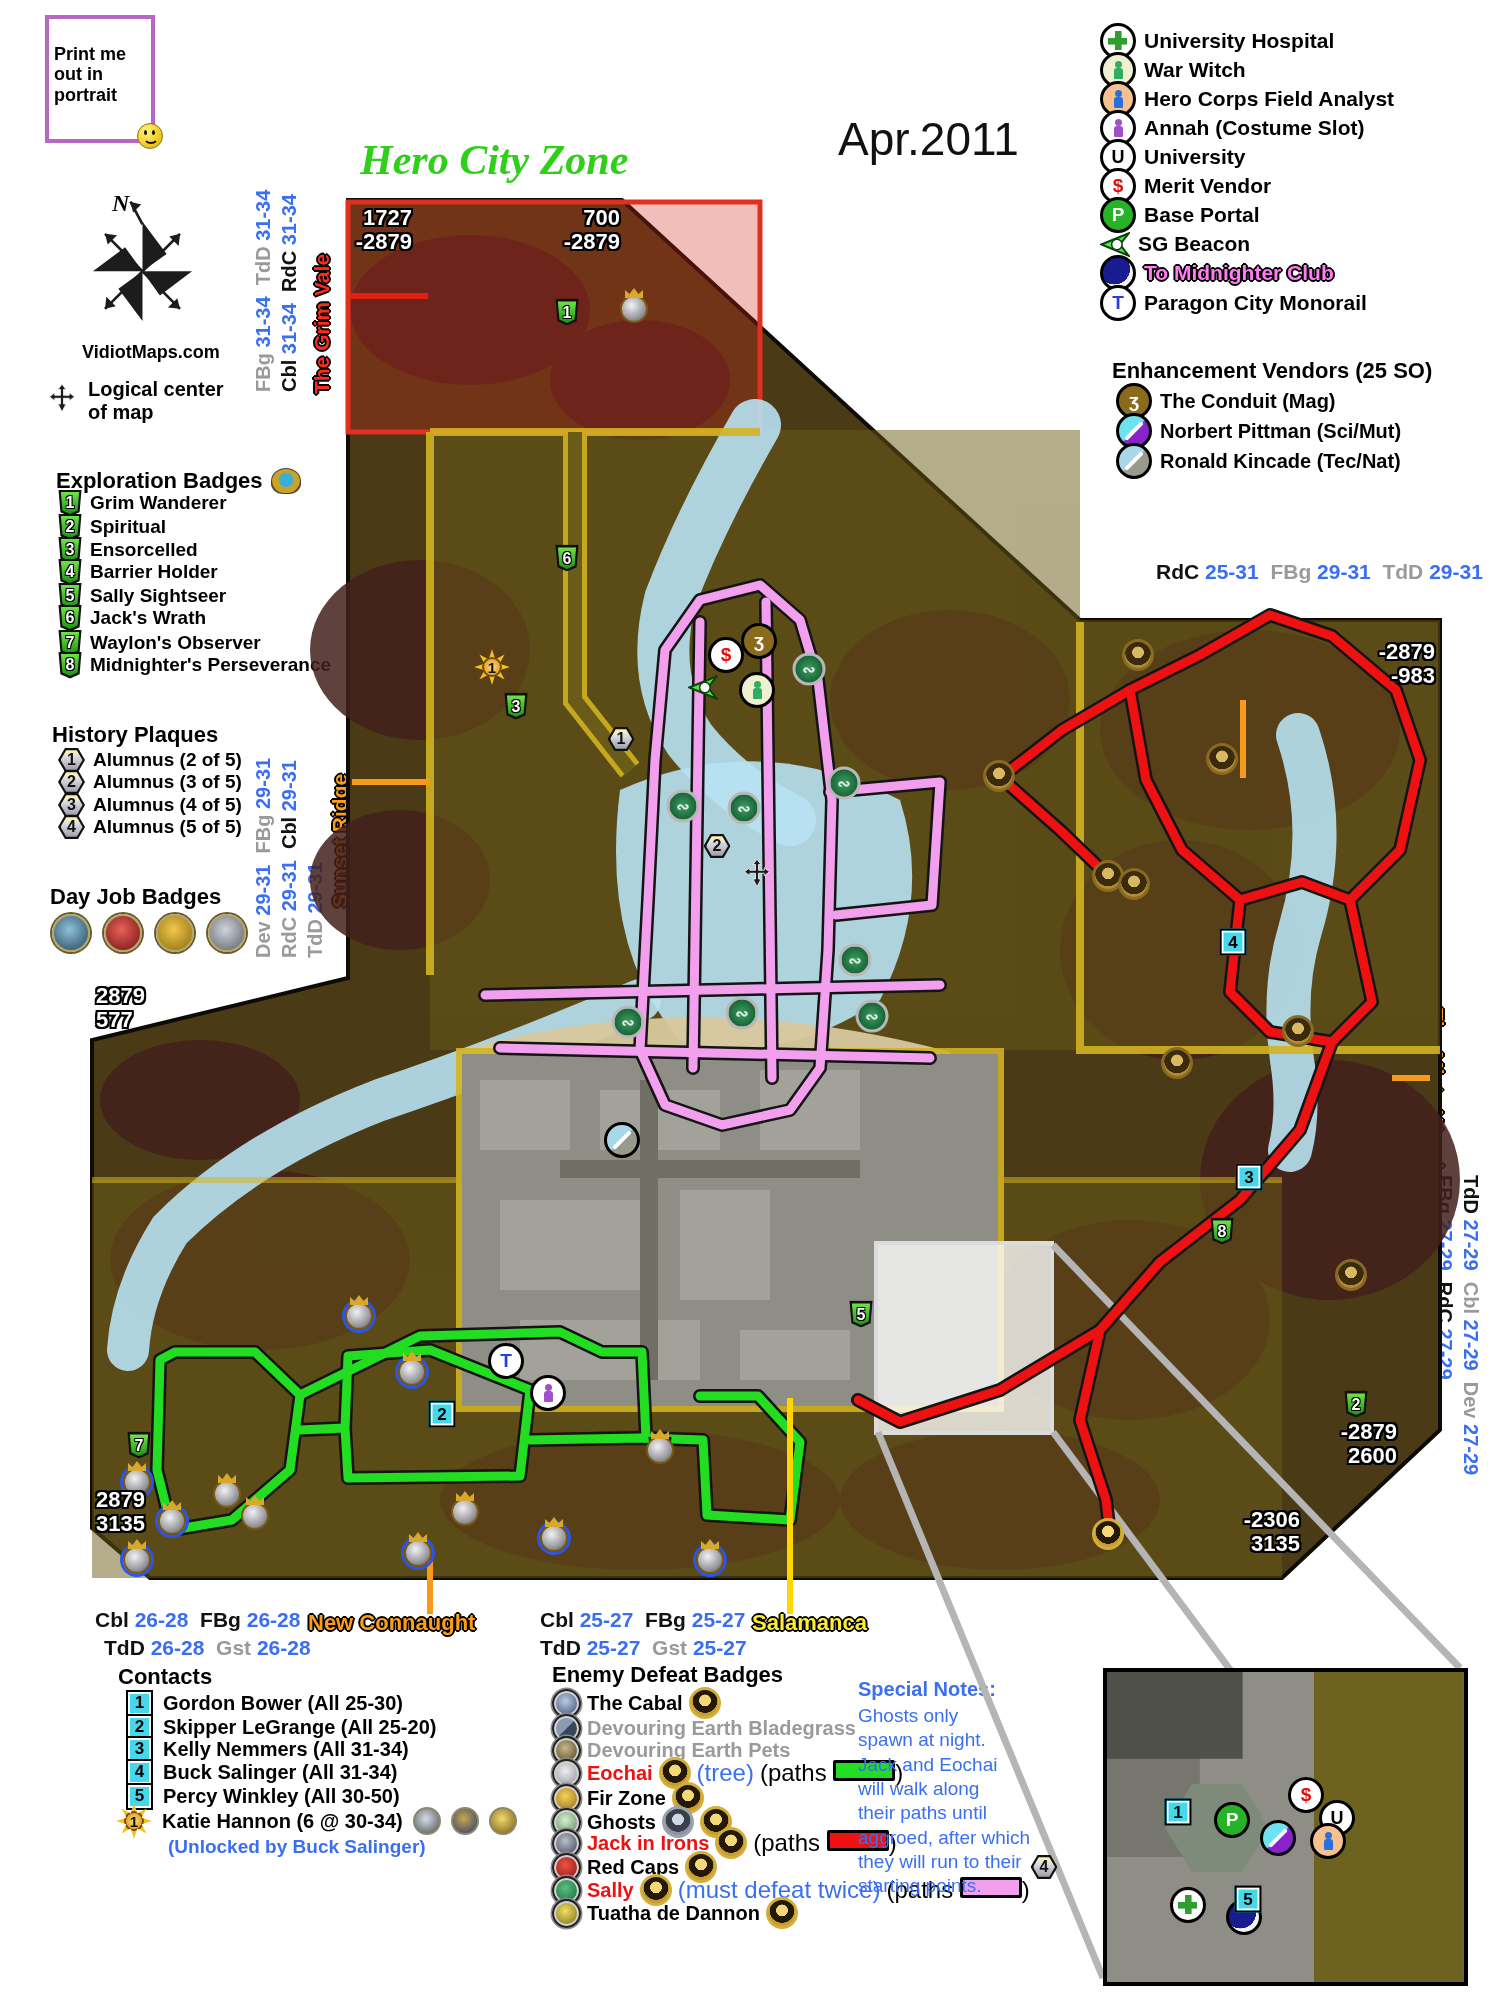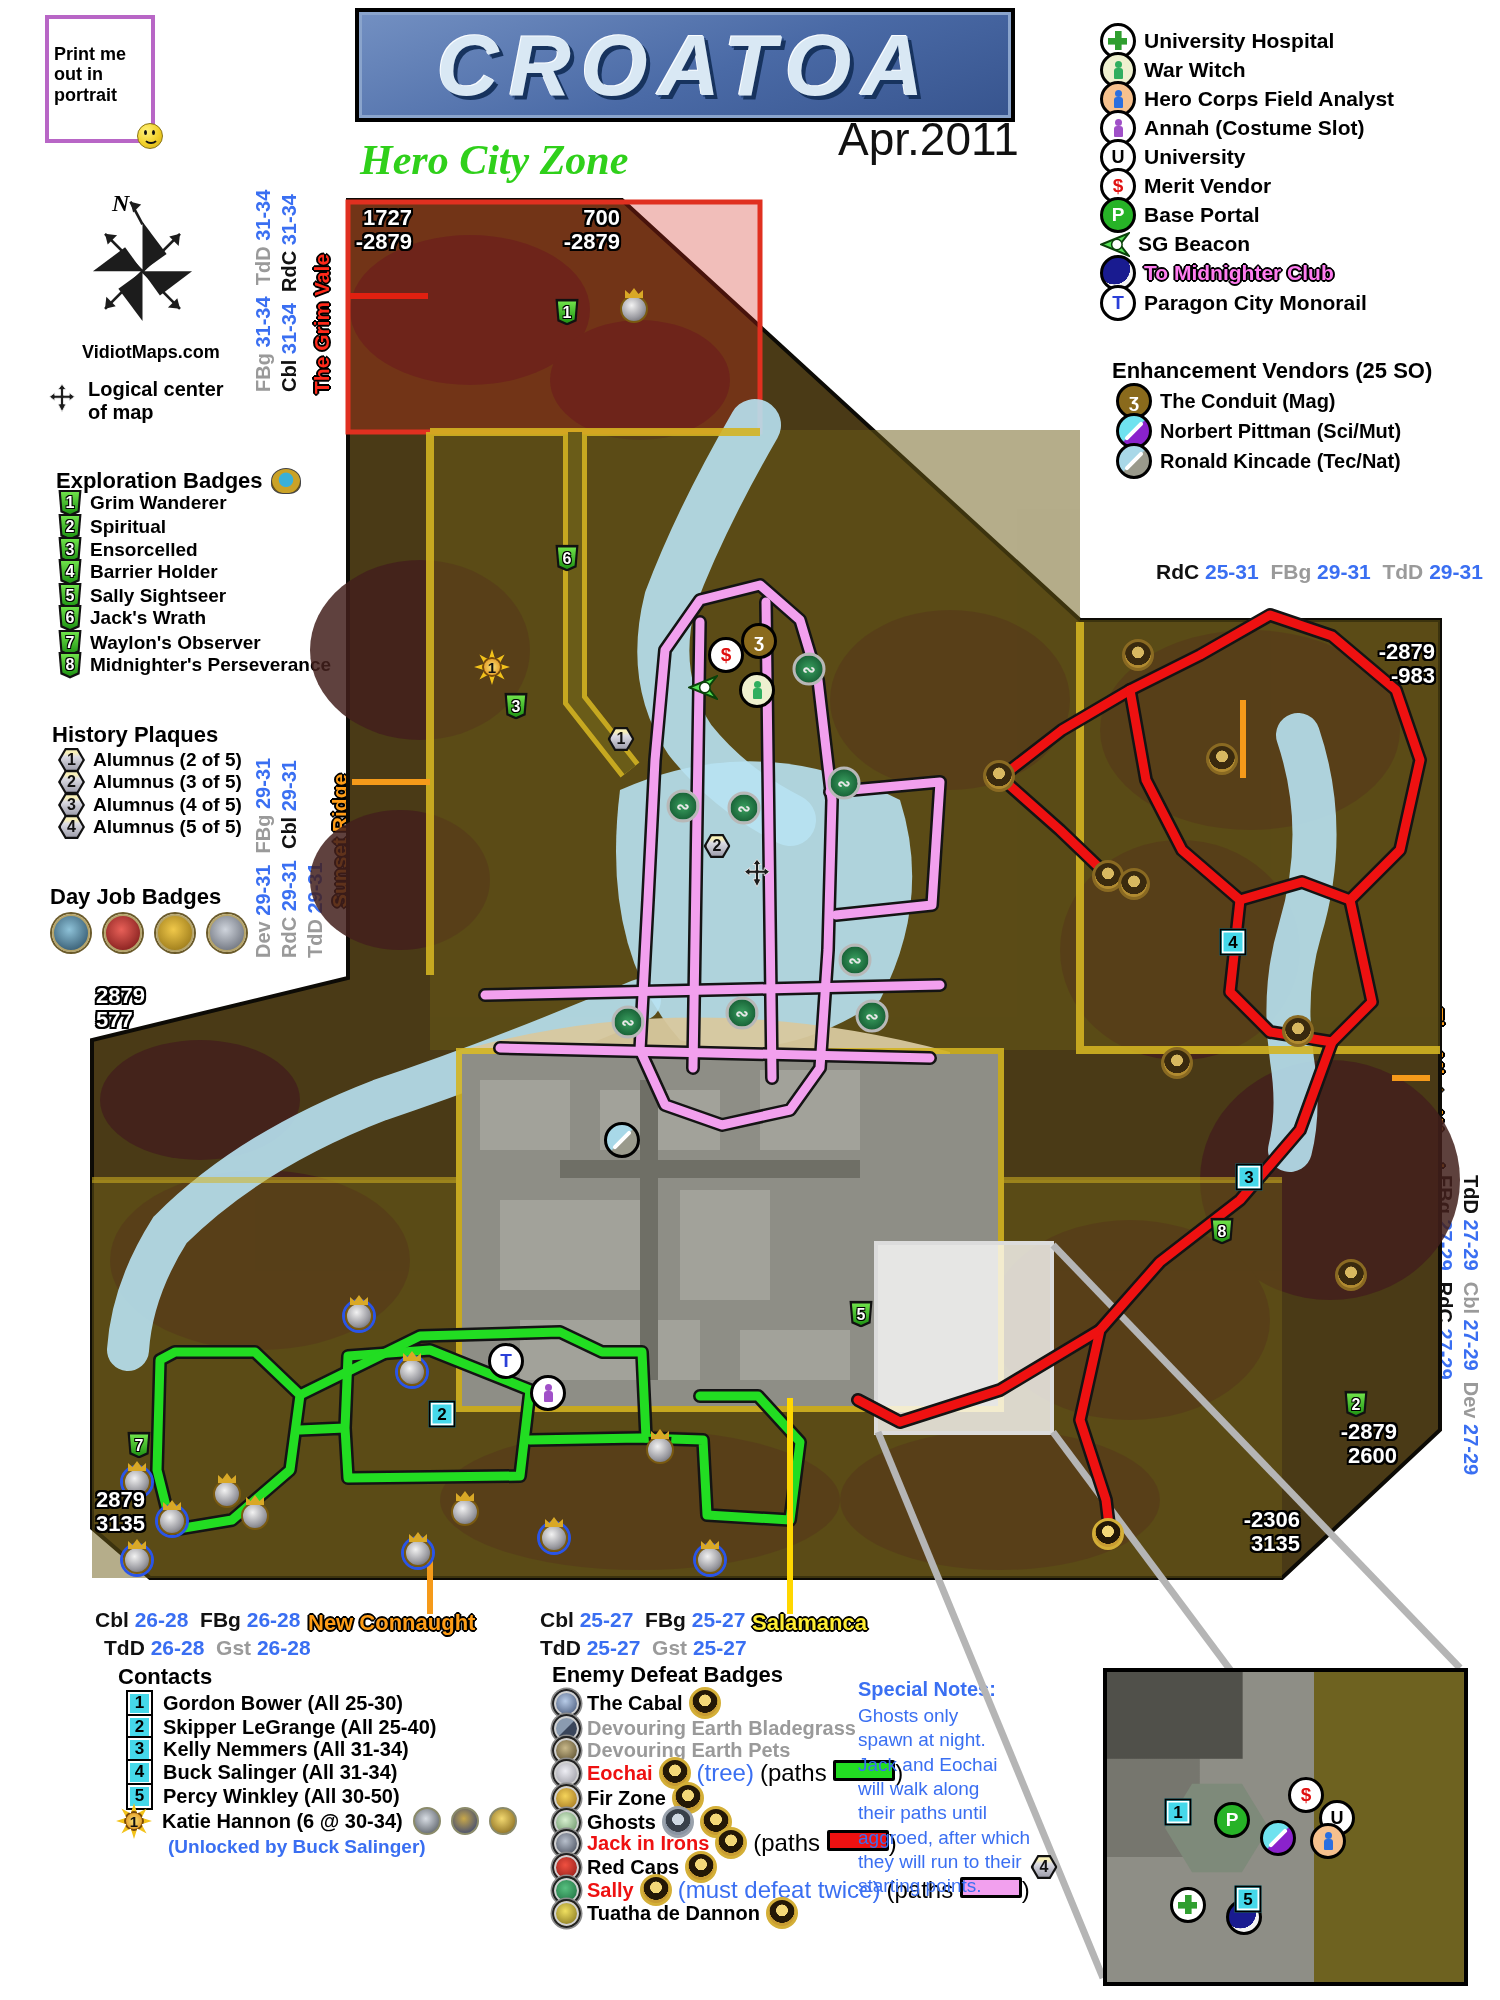--- a/index.html
+++ b/index.html
@@ -379,23 +379,20 @@
         <b>5</b>
       </div>
     </div>
 
   <div class="abs print-note">
     <span>Print me
 out in
 portrait</span>
     <span class="smiley"></span>
   </div>
-  <div class="abs banner">
-    <span class="t">CROATOA</span>
-  </div>
   <div class="abs subtitle">Hero City Zone</div>
   <div class="abs date">Apr.2011</div>
 
   <div class="lrow" style="top:26px">
       <span class="mi inl circ hospital"></span>
       <span class="ltext">University Hospital</span>
     </div>
   <div class="lrow" style="top:55px">
       <span class="mi inl circ warwitch">
         <span class="person"></span>
@@ -655,21 +652,21 @@
   <div class="crow" style="top:1690px">
       <span class="mi inl csq">
         <b>1</b>
       </span>
       <span class="cname">Gordon Bower (All 25-30)</span>
     </div>
   <div class="crow" style="top:1714px">
       <span class="mi inl csq">
         <b>2</b>
       </span>
-      <span class="cname">Skipper LeGrange (All 25-40)</span>
+      <span class="cname">Skipper LeGrange (All 25-20)</span>
     </div>
   <div class="crow" style="top:1736px">
       <span class="mi inl csq">
         <b>3</b>
       </span>
       <span class="cname">Kelly Nemmers (All 31-34)</span>
     </div>
   <div class="crow" style="top:1759px">
       <span class="mi inl csq">
         <b>4</b>

